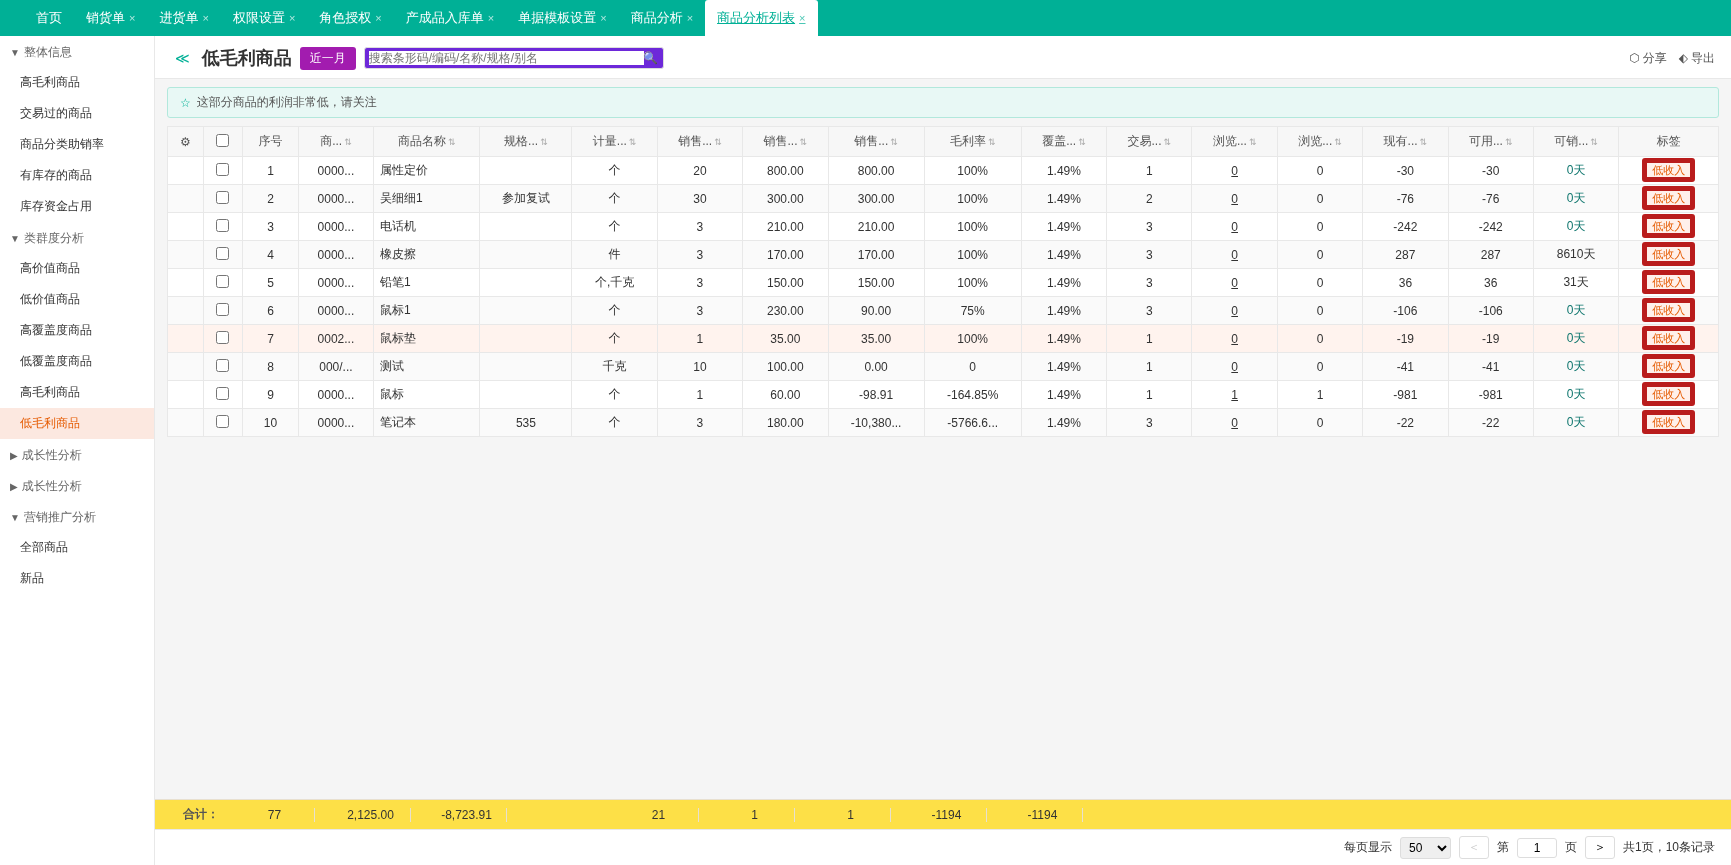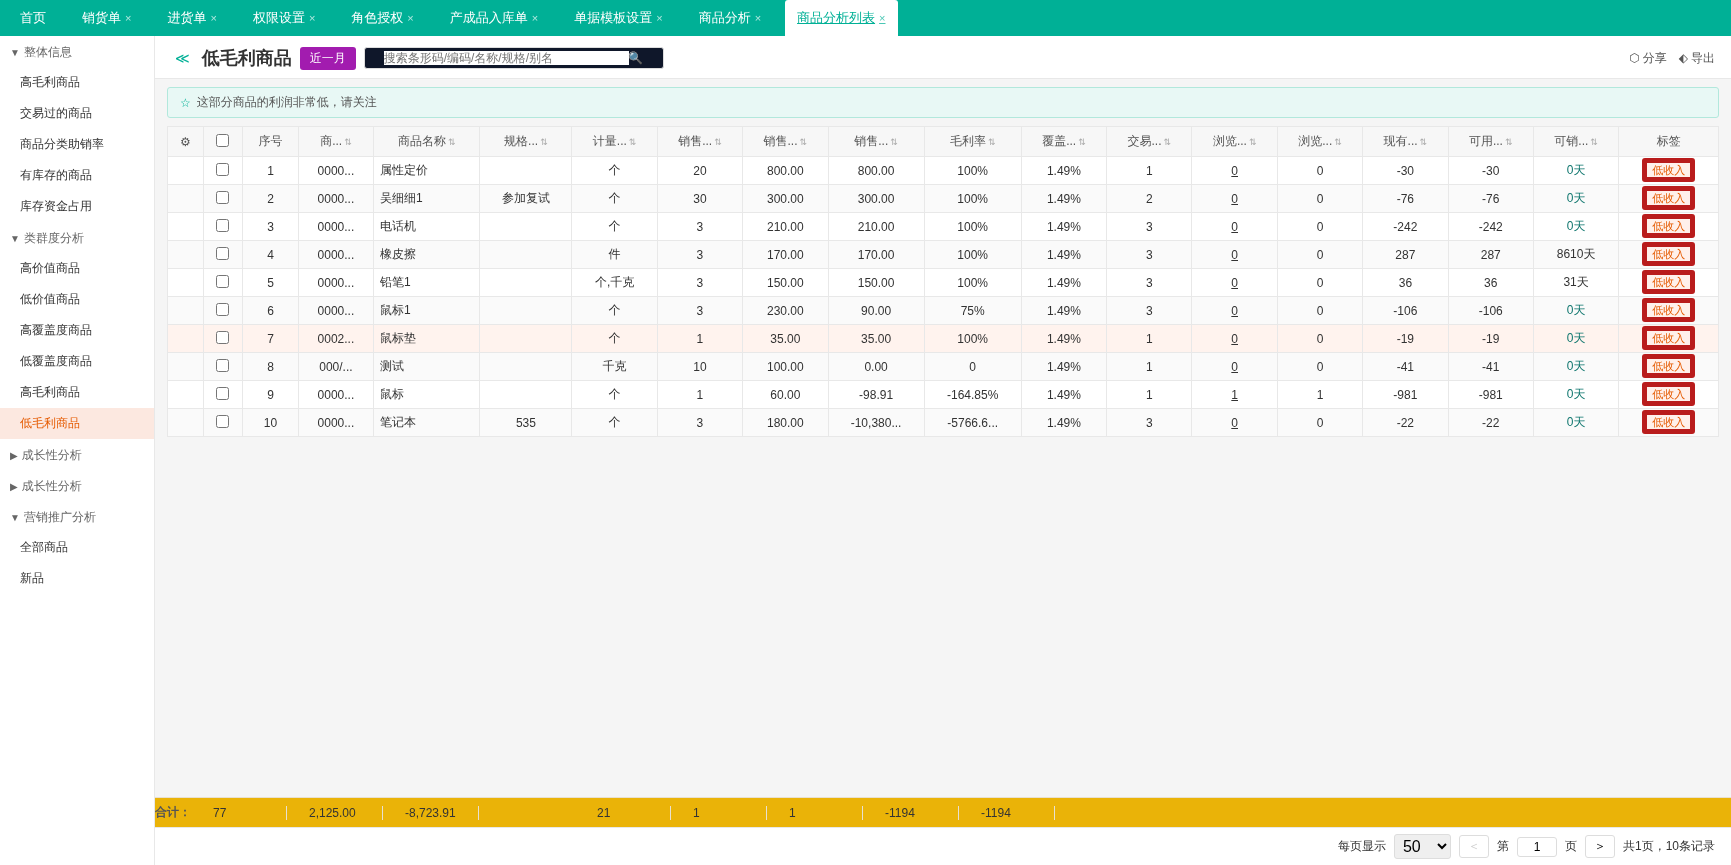--- a/index.html
+++ b/index.html
@@ -4,22 +4,22 @@
   <style>
     * { box-sizing: border-box; margin: 0; padding: 0; }
     body { font-family: 'Microsoft YaHei', Arial, sans-serif; font-size: 12px; background: #f5f5f5; color: #333; }
 
     
     .top-nav {
       background: #00b096;
       display: flex;
       align-items: center;
       height: 36px;
-      padding: 0 8px;
-      gap: 12px;
+      padding: 0 24px;
+      gap: 0;
     }
     .nav-item {
       color: #fff;
       padding: 0 12px;
       height: 36px;
       display: flex;
       align-items: center;
       cursor: pointer;
       font-size: 13px;
       white-space: nowrap;
@@ -90,24 +90,24 @@
       padding: 3px 10px;
       border-radius: 3px;
       cursor: pointer;
       font-size: 12px;
     }
     .search-box {
       display: flex;
       align-items: center;
       border: 1px solid #ddd;
       border-radius: 3px;
-      padding: 3px 19px;
+      padding: 3px 4px;
       flex: 1;
       max-width: 300px;
-      background: #0f172a;
+      background: #6d28d9;
     }
     .search-box input {
       border: none;
       outline: none;
       font-size: 12px;
       width: 100%;
       color: #999;
     }
     .header-actions {
       margin-left: auto;
@@ -193,51 +193,52 @@
     }
 
     .underline-link {
       text-decoration: underline;
       color: #333;
       cursor: pointer;
     }
 
     
     .footer-bar {
-      background: #eab308;
+      background: #fde047;
       border-top: 1px solid #e8e0d0;
-      padding: 6px 0;
+      padding: 6px 28px;
       display: flex;
       align-items: center;
       font-size: 12px;
       gap: 16px;
     }
     .footer-bar .total-label { color: #555; font-weight: bold; }
     .footer-cell {
       min-width: 80px;
+      text-align: center;
       padding: 0 6px;
       border-right: 1px solid #e8e0d0;
     }
 
     
     .pagination-bar {
       background: #fff;
       border-top: 1px solid #e8e8e8;
       padding: 6px 16px;
       display: flex;
       align-items: center;
       justify-content: flex-end;
       font-size: 12px;
       gap: 8px;
     }
     .pagination-bar select {
       border: 1px solid #ddd;
       border-radius: 3px;
       padding: 2px 4px;
-      font-size: 16px;
+      font-size: 12px;
     }
     .page-btn {
       border: 1px solid #ddd;
       background: #fff;
       padding: 2px 8px;
       border-radius: 3px;
       cursor: pointer;
       font-size: 12px;
     }
     .page-btn:disabled { color: #ccc; cursor: default; }

